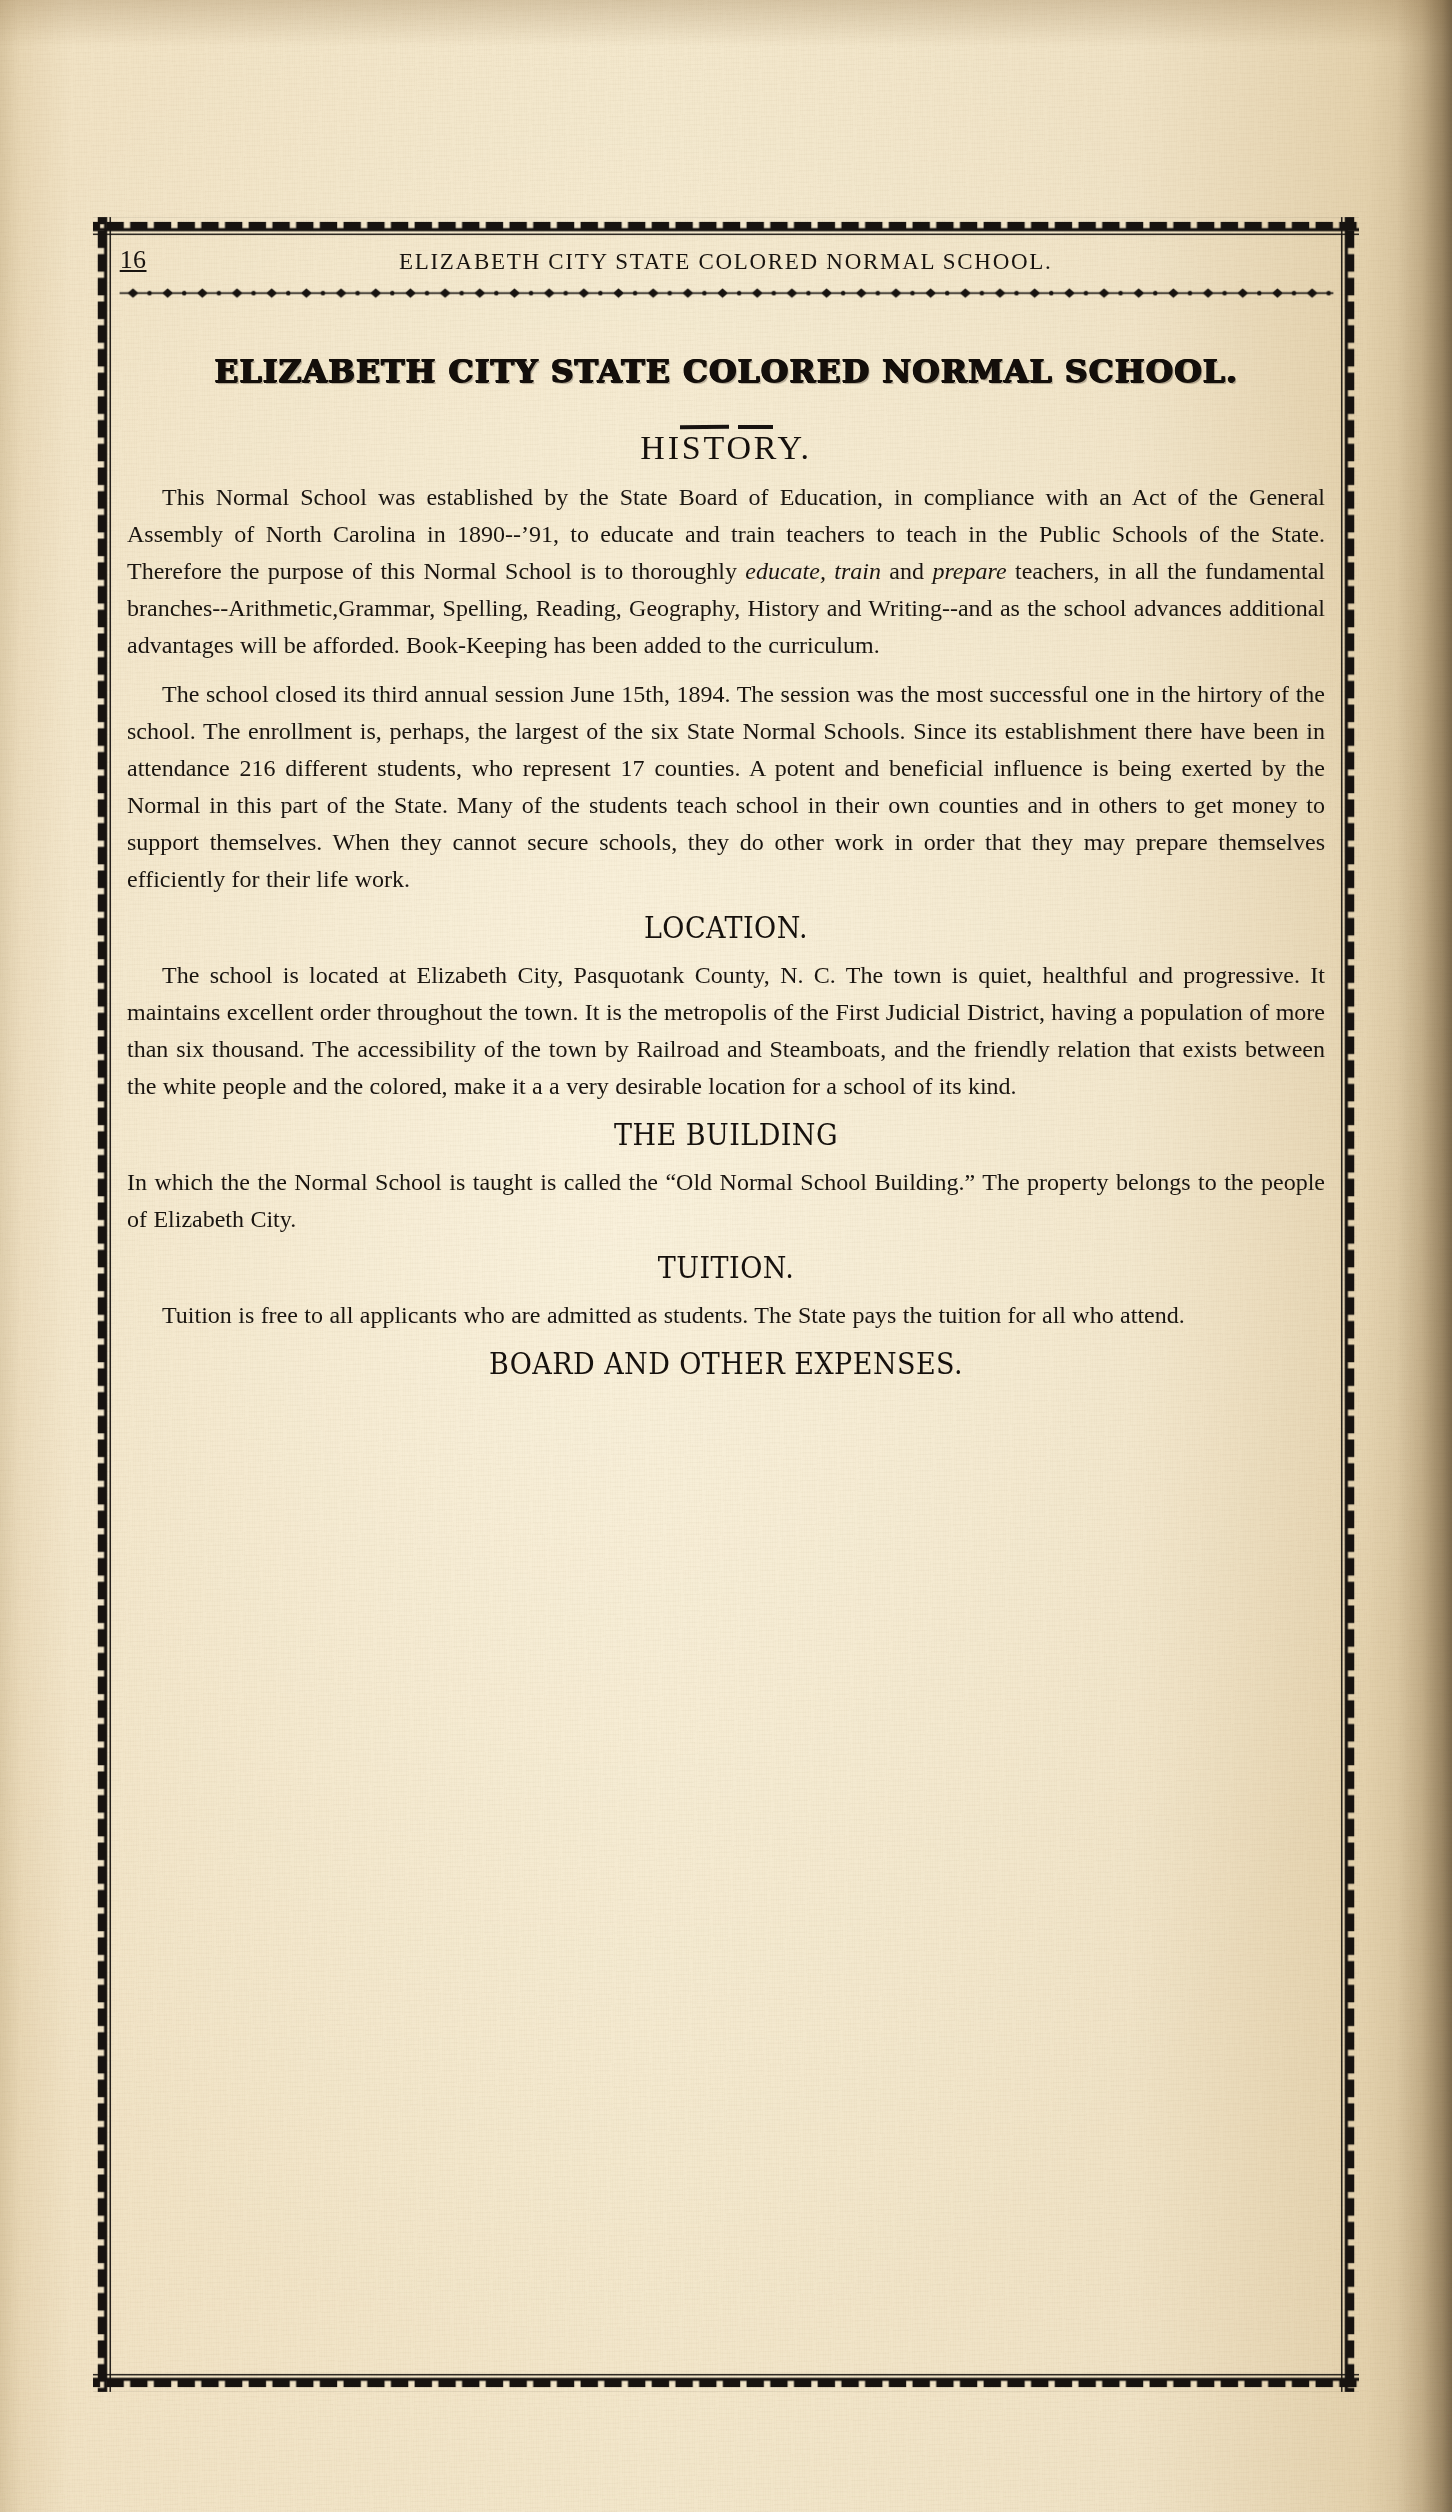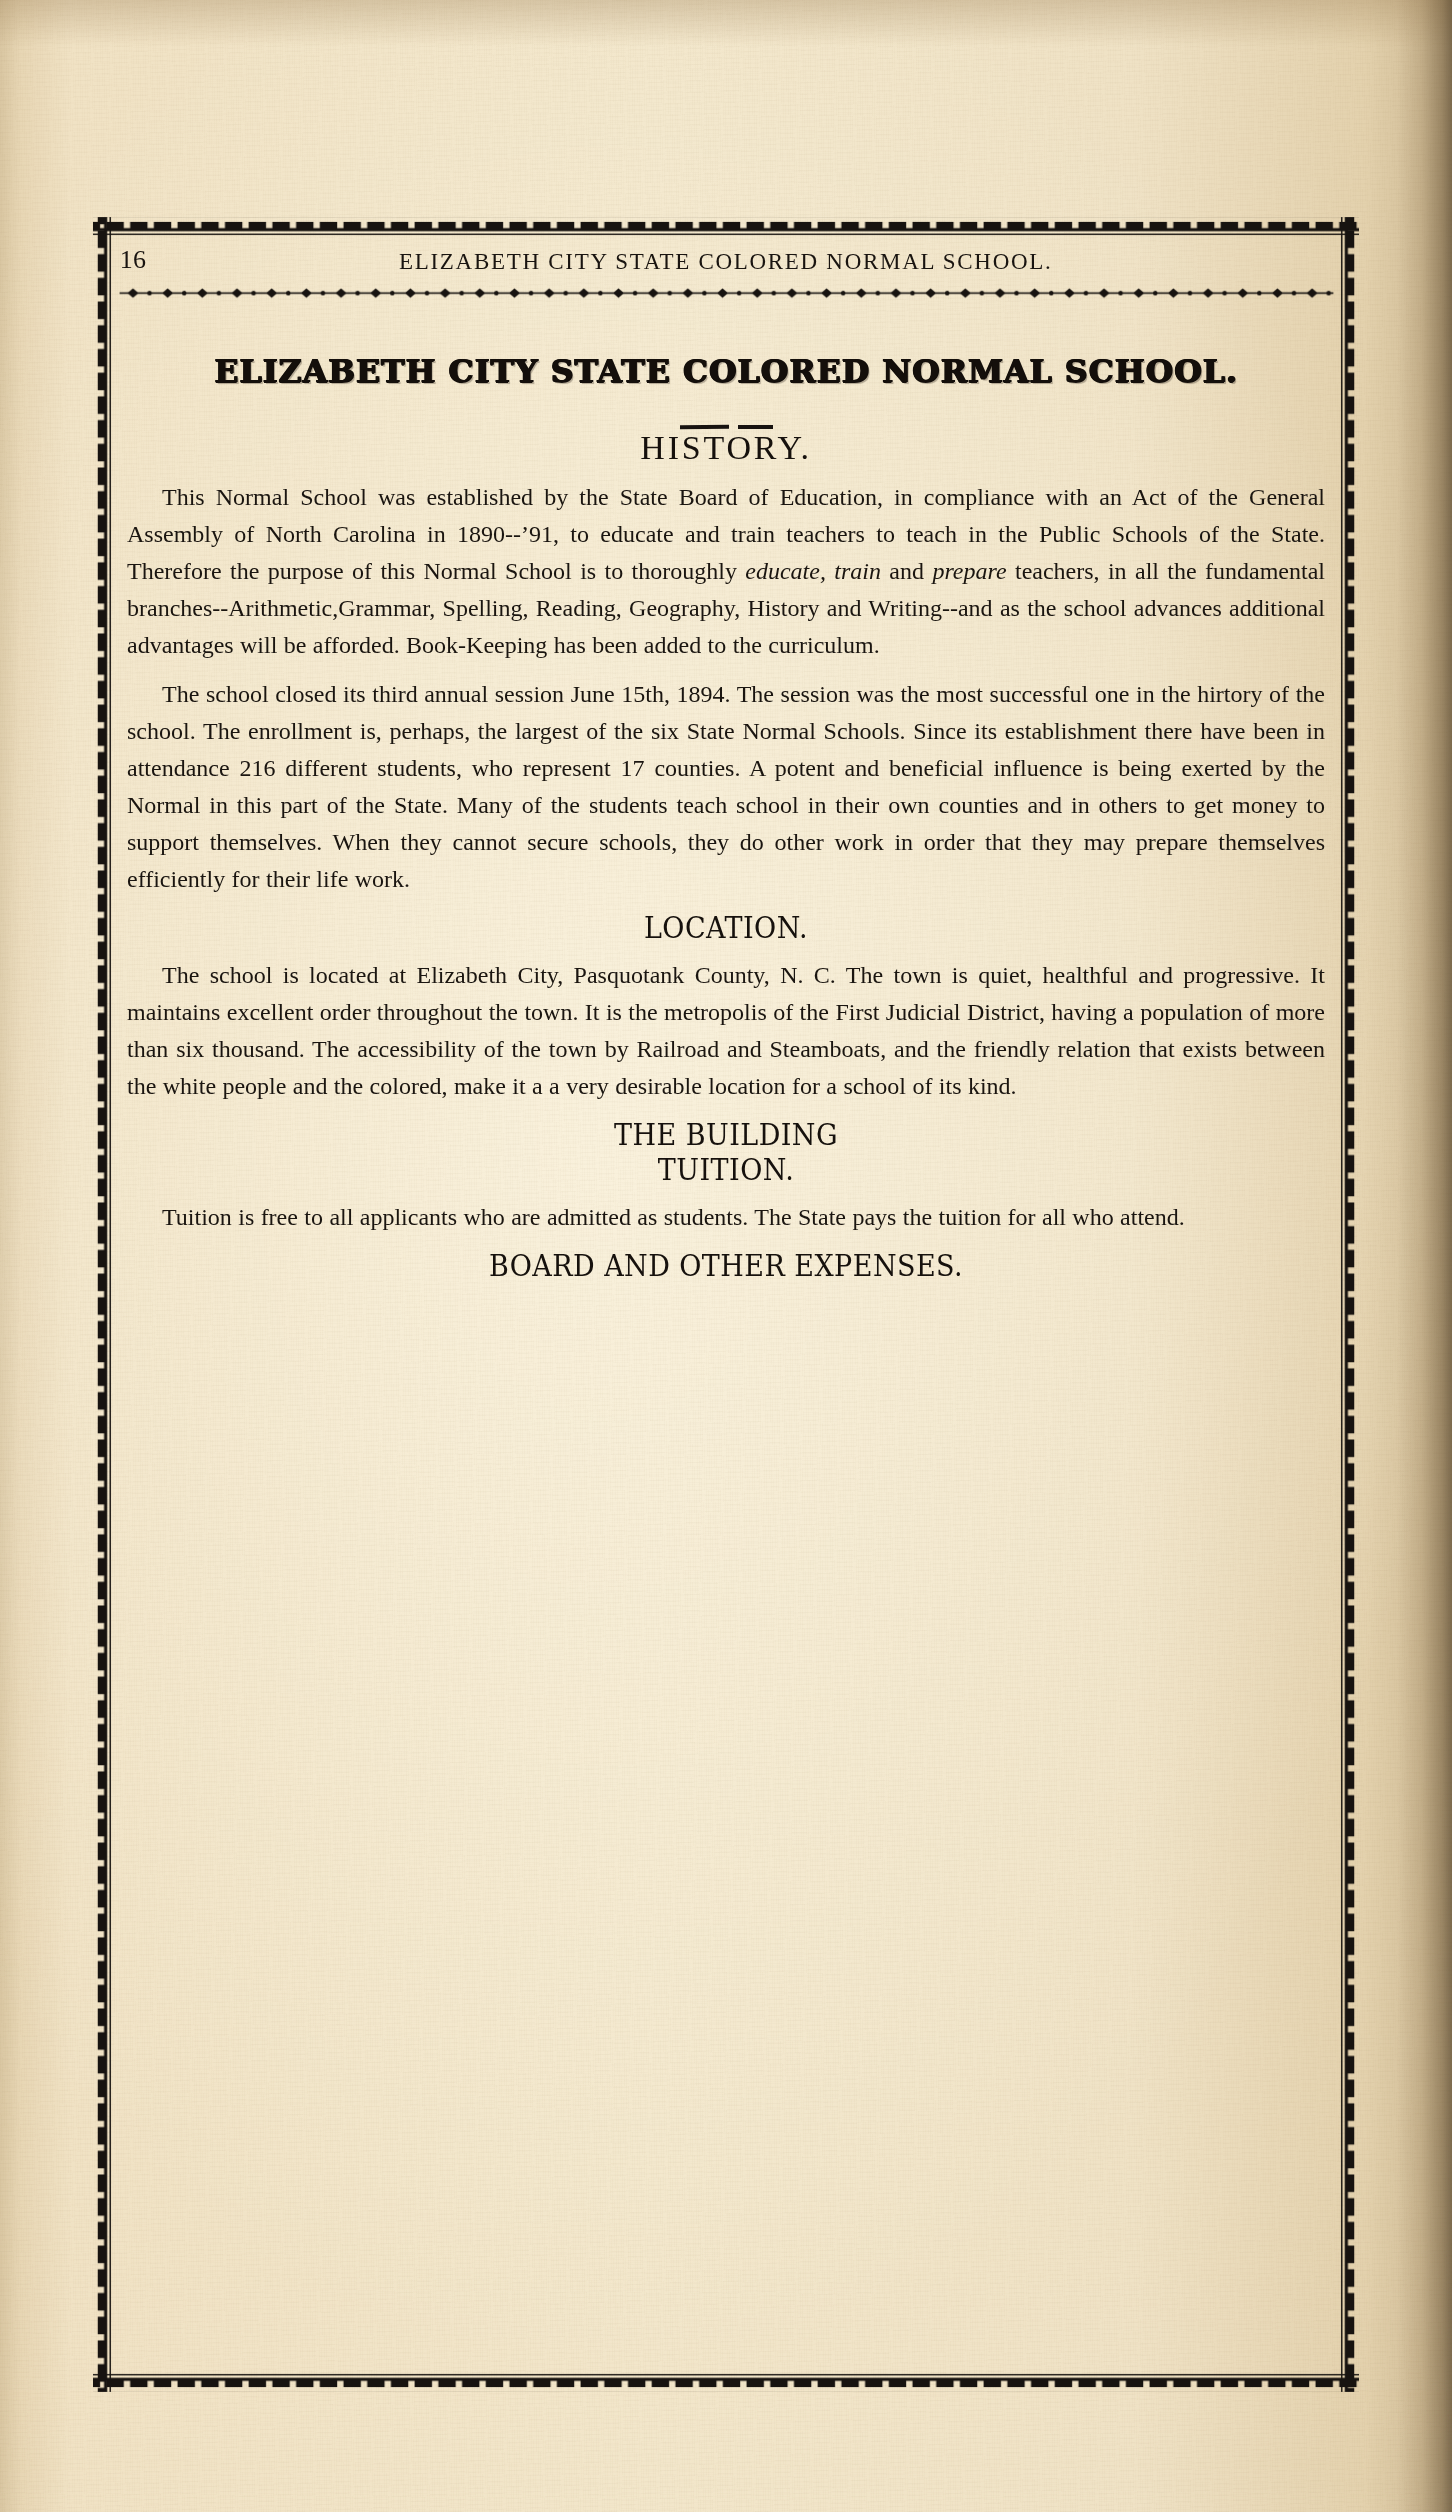--- a/index.html
+++ b/index.html
@@ -74,20 +74,21 @@
     height: 49px;
     display: flex;
     align-items: flex-end;
     padding-left: 4.7px;
   }
   .folio {
     font-size: 26px;
     letter-spacing: 0.4px;
     line-height: 1;
     padding-bottom: 1.6px;
+    text-decoration: underline;
   }
   .runhead-title {
     flex: 1;
     text-align: center;
     font-size: 23px;
     letter-spacing: 1.7px;
     line-height: 1;
     padding-bottom: 1.6px;
     padding-right: 32px;
     white-space: nowrap;
@@ -246,20 +247,21 @@
     </div>
 
   <h2 class="sec sec-history">HISTORY.</h2>
   <p class="body"><span>This Normal School was established by the State Board of Education, in compliance with an Act of the General Assembly of North Carolina in 1890--’91, to educate and train teachers to teach in the Public Schools of the State. Therefore the purpose of this Normal School is to thoroughly </span><i>educate, train</i><span> and </span><i>prepare</i><span> teachers, in all the fundamental branches--Arithmetic,Grammar, Spelling, Reading, Geography, History and Writing--and as the school advances additional advantages will be afforded. Book-Keeping has been added to the curriculum.</span></p>
   <p class="body">The school closed its third annual session June 15th, 1894. The session was the most successful one in the hirtory of the school. The enrollment is, perhaps, the largest of the six State Normal Schools. Since its establishment there have been in attendance 216 different students, who represent 17 counties. A potent and beneficial influence is being exerted by the Normal in this part of the State. Many of the students teach school in their own counties and in others to get money to support themselves. When they cannot secure schools, they do other work in order that they may prepare themselves efficiently for their life work.</p>
 
   <h2 class="sec sec-heavy sec-location">LOCATION.</h2>
   <p class="body">The school is located at Elizabeth City, Pasquotank County, N. C. The town is quiet, healthful and progressive. It maintains excellent order throughout the town. It is the metropolis of the First Judicial District, having a population of more than six thousand. The accessibility of the town by Railroad and Steamboats, and the friendly relation that exists between the white people and the colored, make it a a very desirable location for a school of its kind.</p>
 
   <h2 class="sec sec-heavy sec-building">THE BUILDING</h2>
+  <p class="body noindent">In which the the Normal School is taught is called the “Old Normal School Building.” The property belongs to the people of Elizabeth City.</p>
 
   <h2 class="sec sec-heavy sec-tuition">TUITION.</h2>
   <p class="body">Tuition is free to all applicants who are admitted as students. The State pays the tuition for all who attend.</p>
 
   <h2 class="sec sec-heavy sec-board">BOARD AND  OTHER EXPENSES.</h2>
 
 </div>
 
 
 </body></html>

